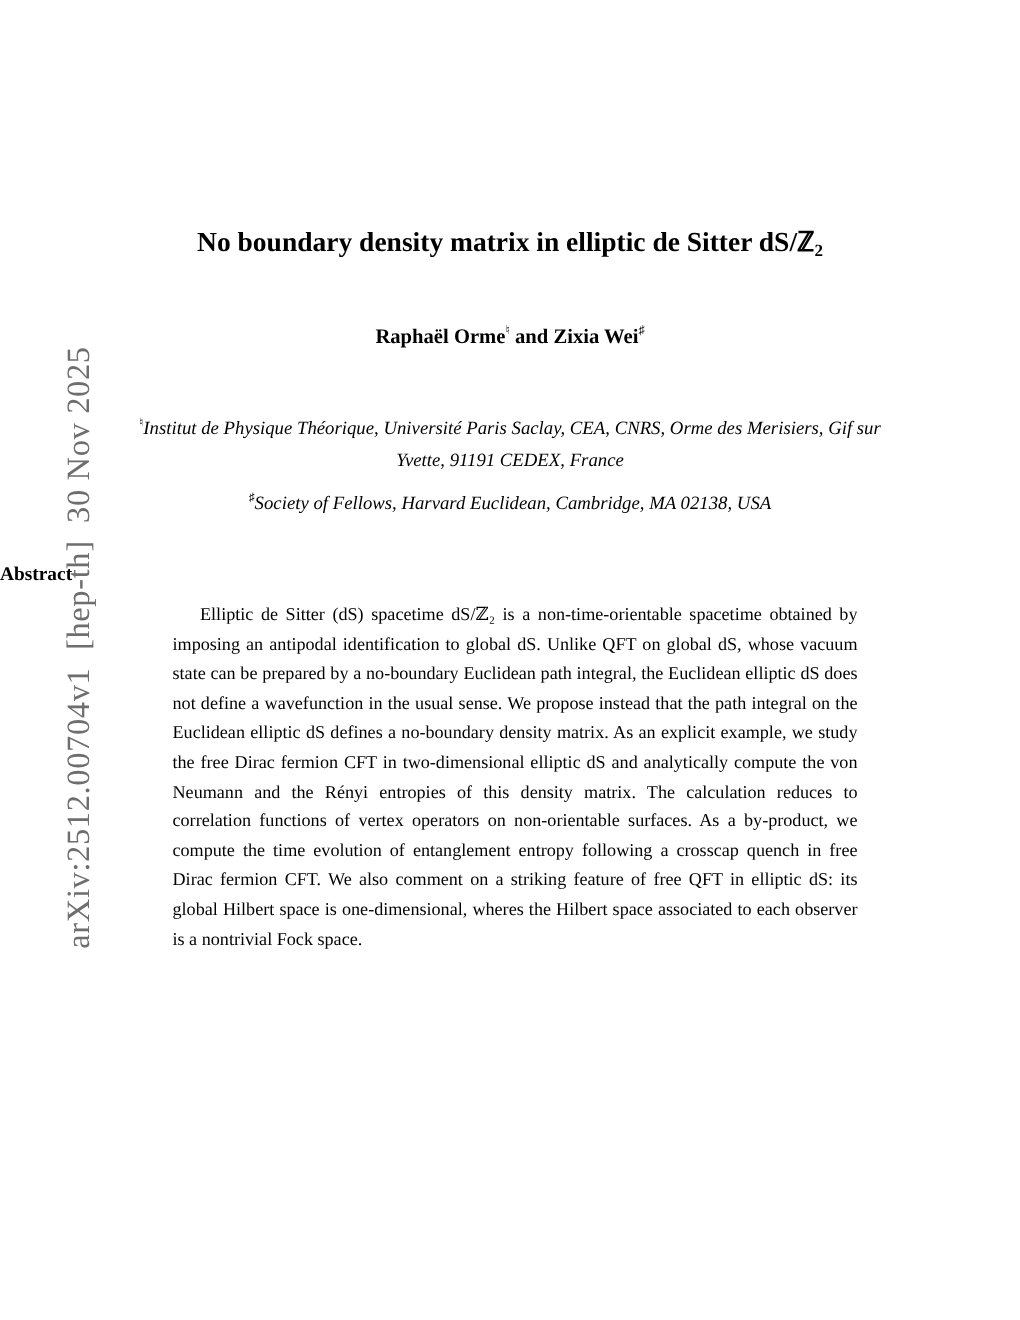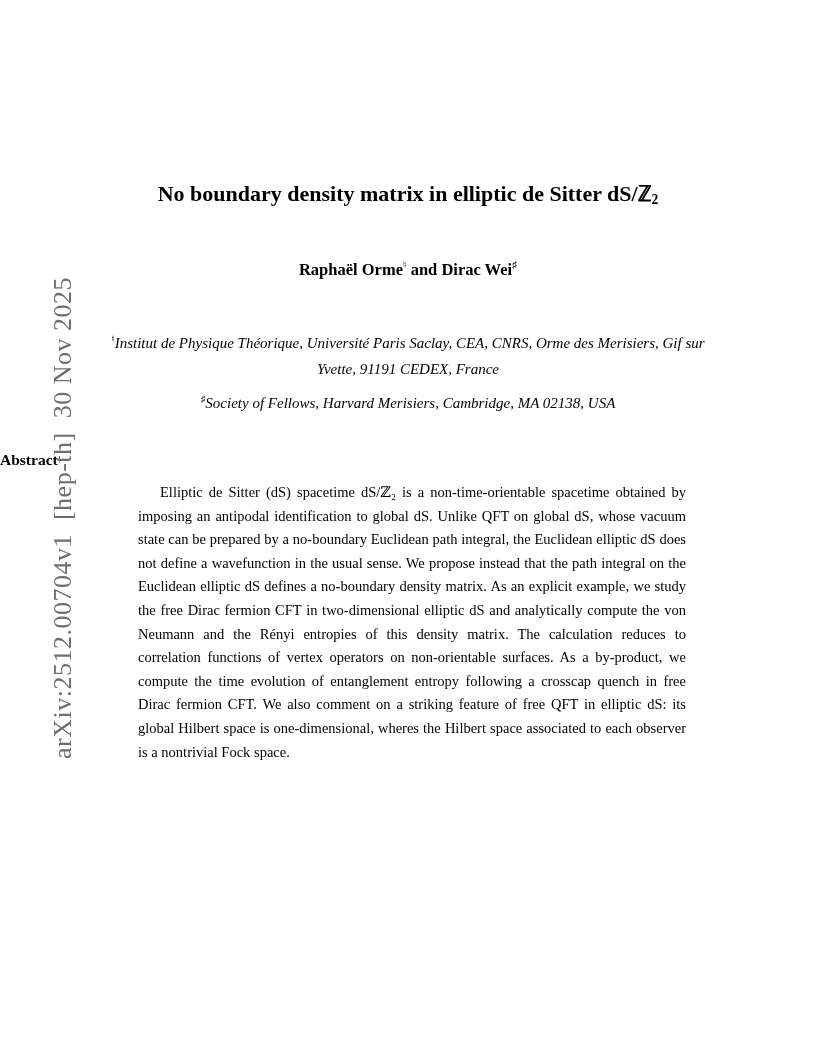--- a/index.html
+++ b/index.html
@@ -106,24 +106,24 @@
 <body>
 
 <div class="page">
 
   <div class="watermark">
     <span>arXiv:2512.00704v1  [hep-th]  30 Nov 2025</span>
   </div>
 
   <h1 class="title"><span>No boundary density matrix in elliptic de Sitter dS/ℤ</span><sub>2</sub></h1>
 
-  <div class="authors"><span>Raphaël Orme</span><sup class="mark">♮</sup><span> and </span><span>Dirac Wei</span><sup class="mark">♯</sup></div>
+  <div class="authors"><span>Raphaël Orme</span><sup class="mark">♮</sup><span> and </span><span>Zixia Wei</span><sup class="mark">♯</sup></div>
 
   <div class="affiliations">
     <p class="affiliation"><sup>♮</sup><span>Institut de Physique Théorique, Université Paris Saclay, CEA, CNRS, Orme des Merisiers, Gif sur Yvette, 91191 CEDEX, France</span></p>
-    <p class="affiliation"><sup>♯</sup><span>Society of Fellows, Harvard Merisiers, Cambridge, MA 02138, USA</span></p>
+    <p class="affiliation"><sup>♯</sup><span>Society of Fellows, Harvard Euclidean, Cambridge, MA 02138, USA</span></p>
   </div>
 
   <h2 class="abstract-heading">Abstract</h2>
 
   <p class="abstract-body">Elliptic de Sitter (dS) spacetime dS/ℤ₂ is a non-time-orientable spacetime obtained by imposing an antipodal identification to global dS. Unlike QFT on global dS, whose vacuum state can be prepared by a no-boundary Euclidean path integral, the Euclidean elliptic dS does not define a wavefunction in the usual sense. We propose instead that the path integral on the Euclidean elliptic dS defines a no-boundary density matrix. As an explicit example, we study the free Dirac fermion CFT in two-dimensional elliptic dS and analytically compute the von Neumann and the Rényi entropies of this density matrix. The calculation reduces to correlation functions of vertex operators on non-orientable surfaces. As a by-product, we compute the time evolution of entanglement entropy following a crosscap quench in free Dirac fermion CFT. We also comment on a striking feature of free QFT in elliptic dS: its global Hilbert space is one-dimensional, wheres the Hilbert space associated to each observer is a nontrivial Fock space.</p>
 
 </div>
 
 </body></html>

